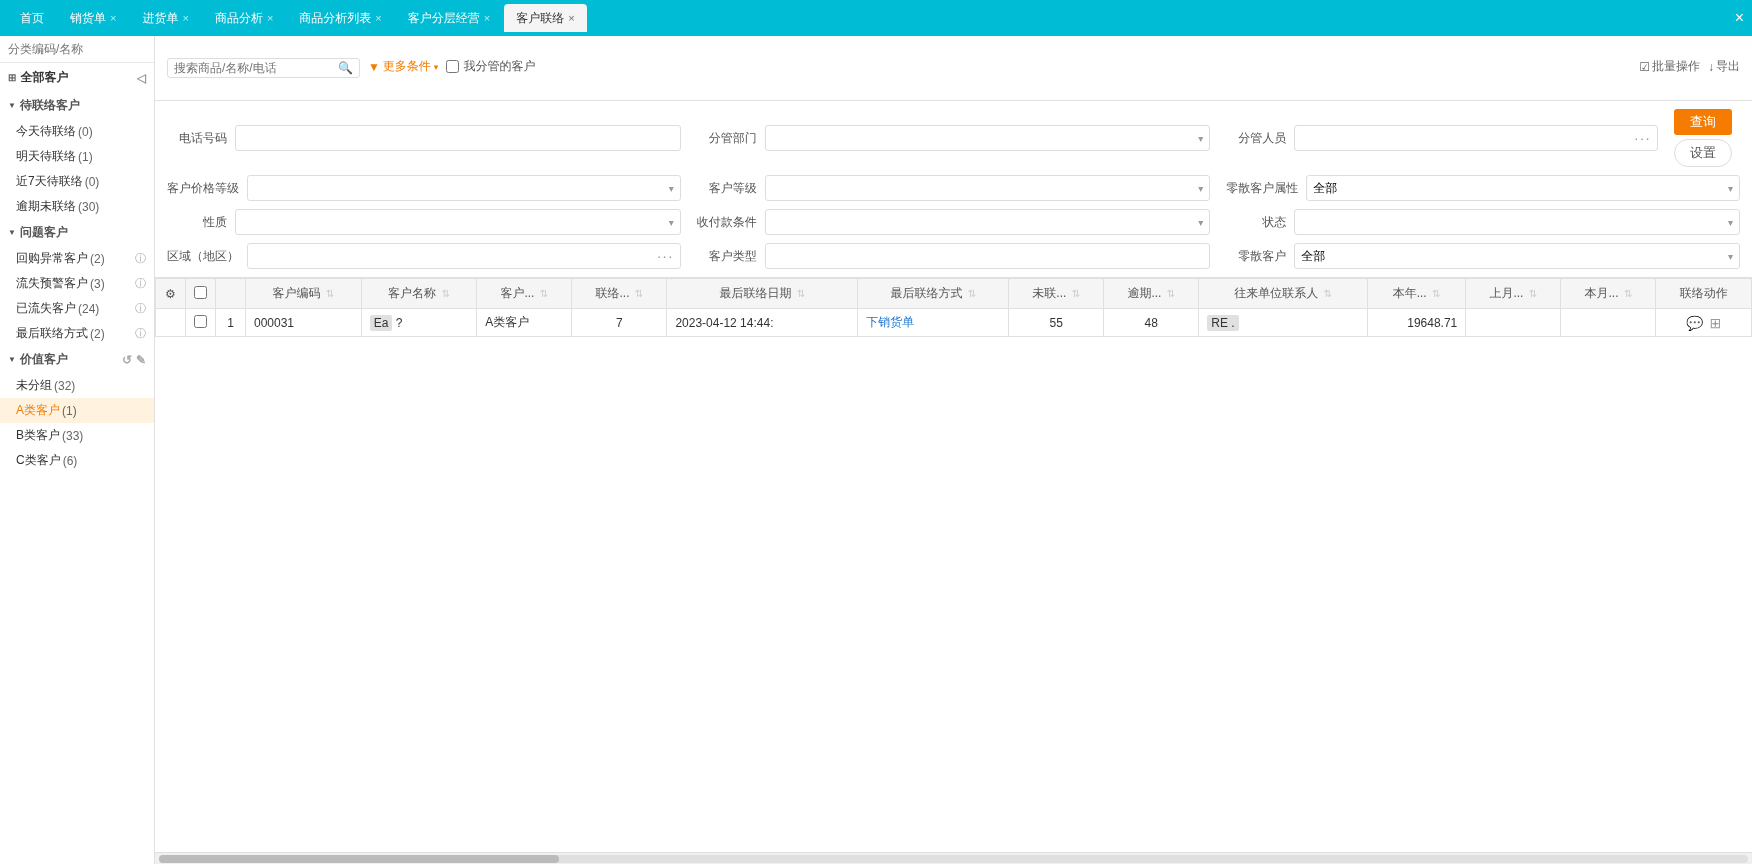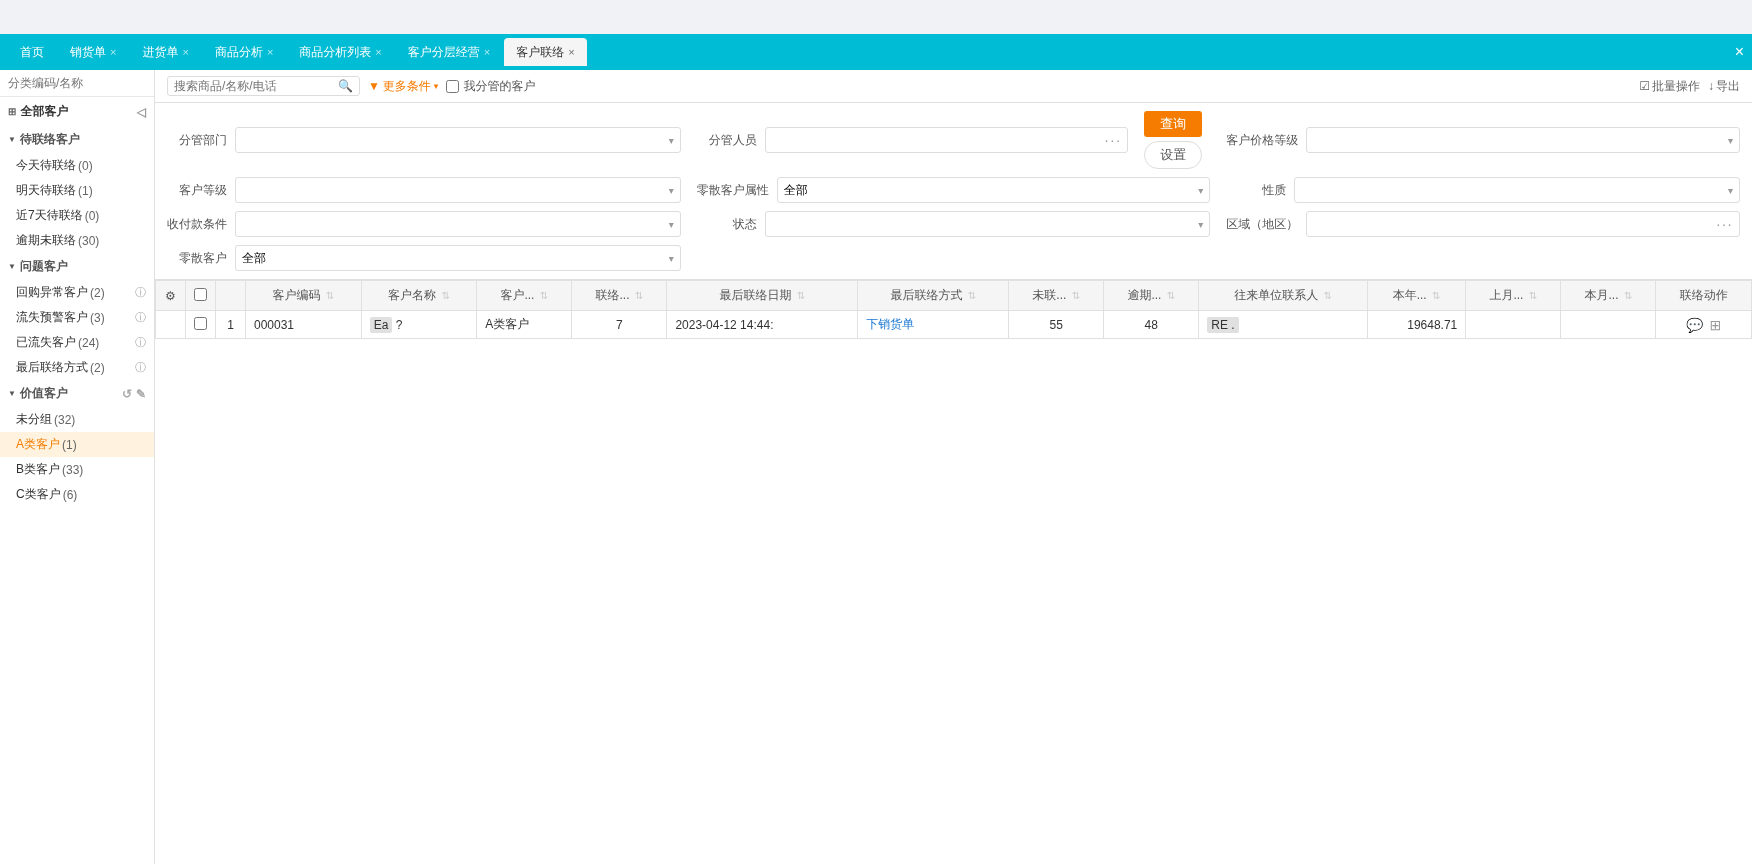--- a/index.html
+++ b/index.html
@@ -1,21 +1,21 @@
 <!DOCTYPE html>
 <html><head>
   <meta charset="utf-8">
   <style>
     * { box-sizing: border-box; margin: 0; padding: 0; font-family: 'Microsoft YaHei', SimHei, Arial, sans-serif; font-size: 12px; }
     body { background: #f0f2f5; width: 1752px; height: 864px; overflow: hidden; }
 
     
     .top-nav {
       display: flex; align-items: center; background: #00bcd4; height: 36px; padding: 0 8px;
-      color: white; gap: 2px; margin-top: 34px;
+      color: white; gap: 2px;
     }
     .nav-tab {
       display: flex; align-items: center; padding: 0 12px; height: 28px; border-radius: 4px 4px 0 0;
       cursor: pointer; color: white; font-size: 13px; gap: 4px; background: transparent;
     }
     .nav-tab.home { background: transparent; }
     .nav-tab.active { background: #f5f5f5; color: #333; }
     .nav-tab .close-x { font-size: 11px; cursor: pointer; color: inherit; opacity: 0.7; }
     .nav-close-all { margin-left: auto; color: white; font-size: 16px; cursor: pointer; }
 
@@ -51,21 +51,21 @@
       font-size: 12px; gap: 4px; cursor: pointer;
     }
     .section-header .tri { font-size: 8px; }
     .section-header .action-icons { margin-left: auto; display: flex; gap: 4px; }
 
     
     .content { flex: 1; display: flex; flex-direction: column; background: #f5f5f5; overflow: hidden; }
 
     
     .content-toolbar {
-      display: flex; align-items: center; background: white; padding: 6px 12px;
+      display: flex; align-items: flex-start; background: white; padding: 22px 12px;
       border-bottom: 1px solid #e0e0e0; gap: 8px; flex-wrap: wrap;
     }
     .search-input-wrap {
       display: flex; align-items: center; border: 1px solid #ddd; border-radius: 3px;
       padding: 2px 6px; gap: 4px; background: white;
     }
     .search-input-wrap input { border: none; outline: none; font-size: 12px; width: 160px; }
     .filter-btn {
       display: flex; align-items: center; gap: 3px; color: #f57c00; cursor: pointer; font-size: 12px;
     }
@@ -287,20 +287,24 @@
         <div class="export-btn">
           <span>↓</span>
           <span>导出</span>
         </div>
       </div>
     </div>
 
     <div class="filter-panel">
 
       <div class="filter-row">
+        <span class="filter-label">电话号码</span>
+        <div class="filter-input" style="min-width:160px;"></div>
+      </div>
+      <div class="filter-row">
         <span class="filter-label">分管部门</span>
         <div class="filter-input" style="flex:1;">
           <span></span>
             <span class="arrow">▾</span>
         </div>
       </div>
       <div class="filter-row">
         <span class="filter-label">分管人员</span>
         <div class="filter-input" style="flex:1;">
           <span></span>
@@ -355,20 +359,24 @@
             <span class="arrow">▾</span>
         </div>
       </div>
 
       <div class="filter-row">
         <span class="filter-label">区域（地区）</span>
         <div class="filter-input" style="flex:1;">
           <span></span>
             <span class="dots">···</span>
         </div>
+      </div>
+      <div class="filter-row">
+        <span class="filter-label">客户类型</span>
+        <div class="filter-input" style="flex:1;"></div>
       </div>
       <div class="filter-row">
         <span class="filter-label">零散客户</span>
         <div class="filter-input" style="flex:1;">
           <span>全部</span>
           <span class="arrow">▾</span>
         </div>
       </div>
     </div>
 

